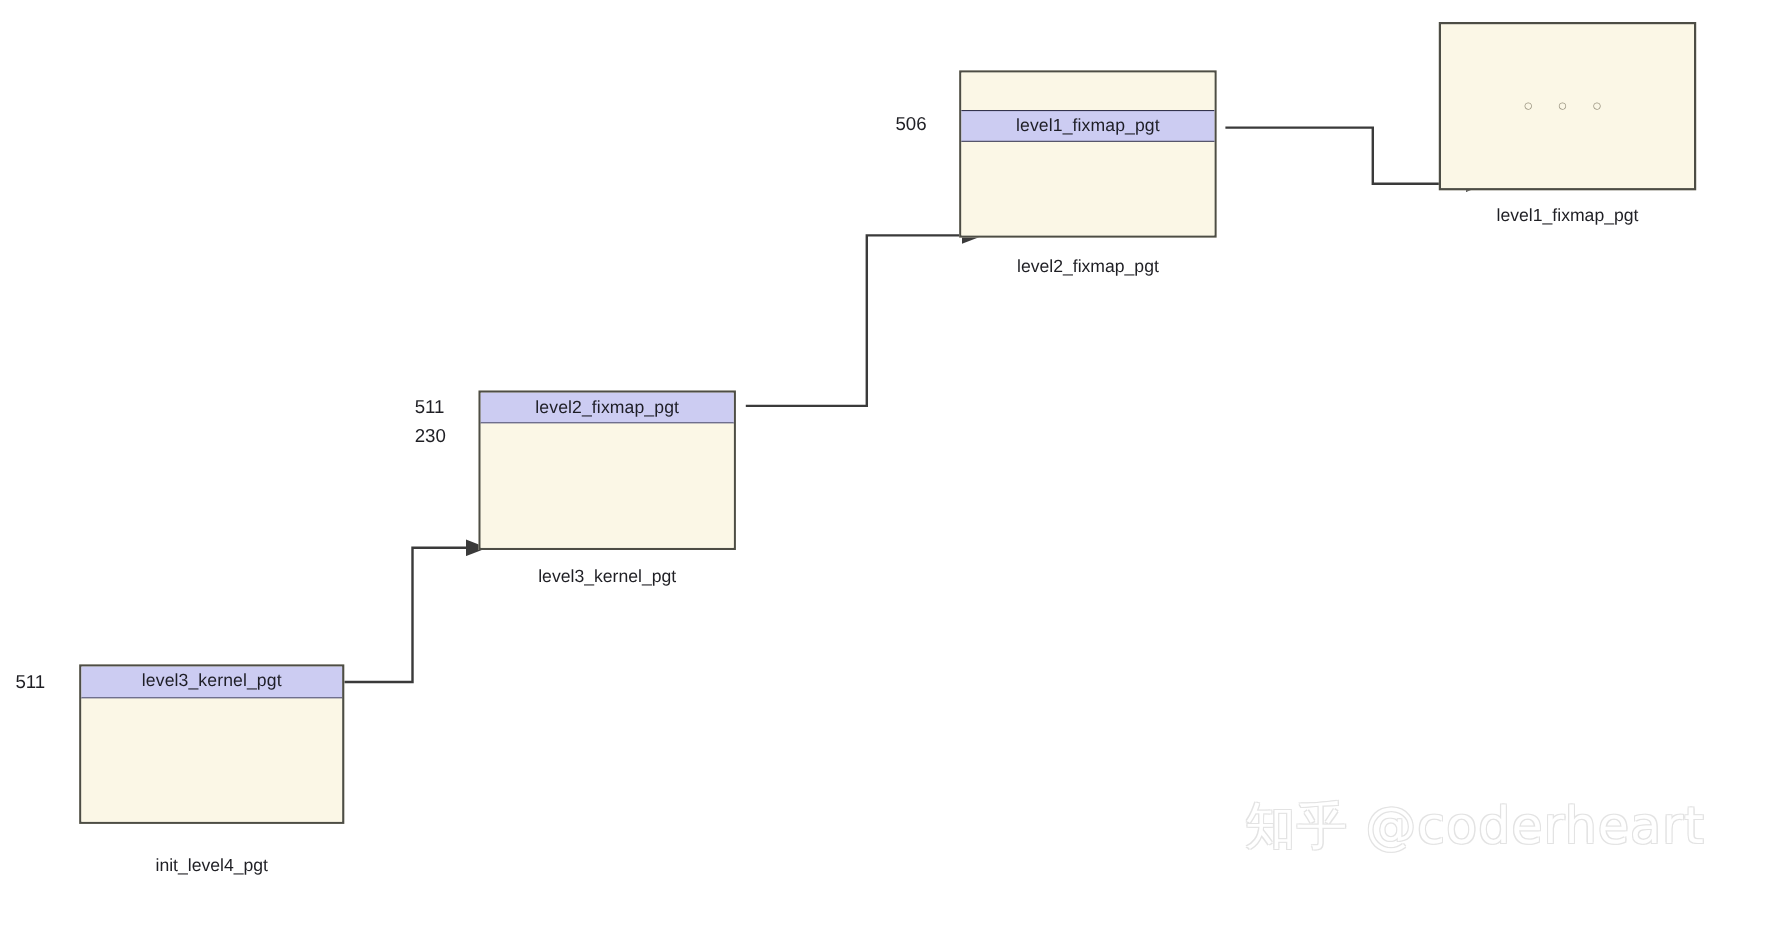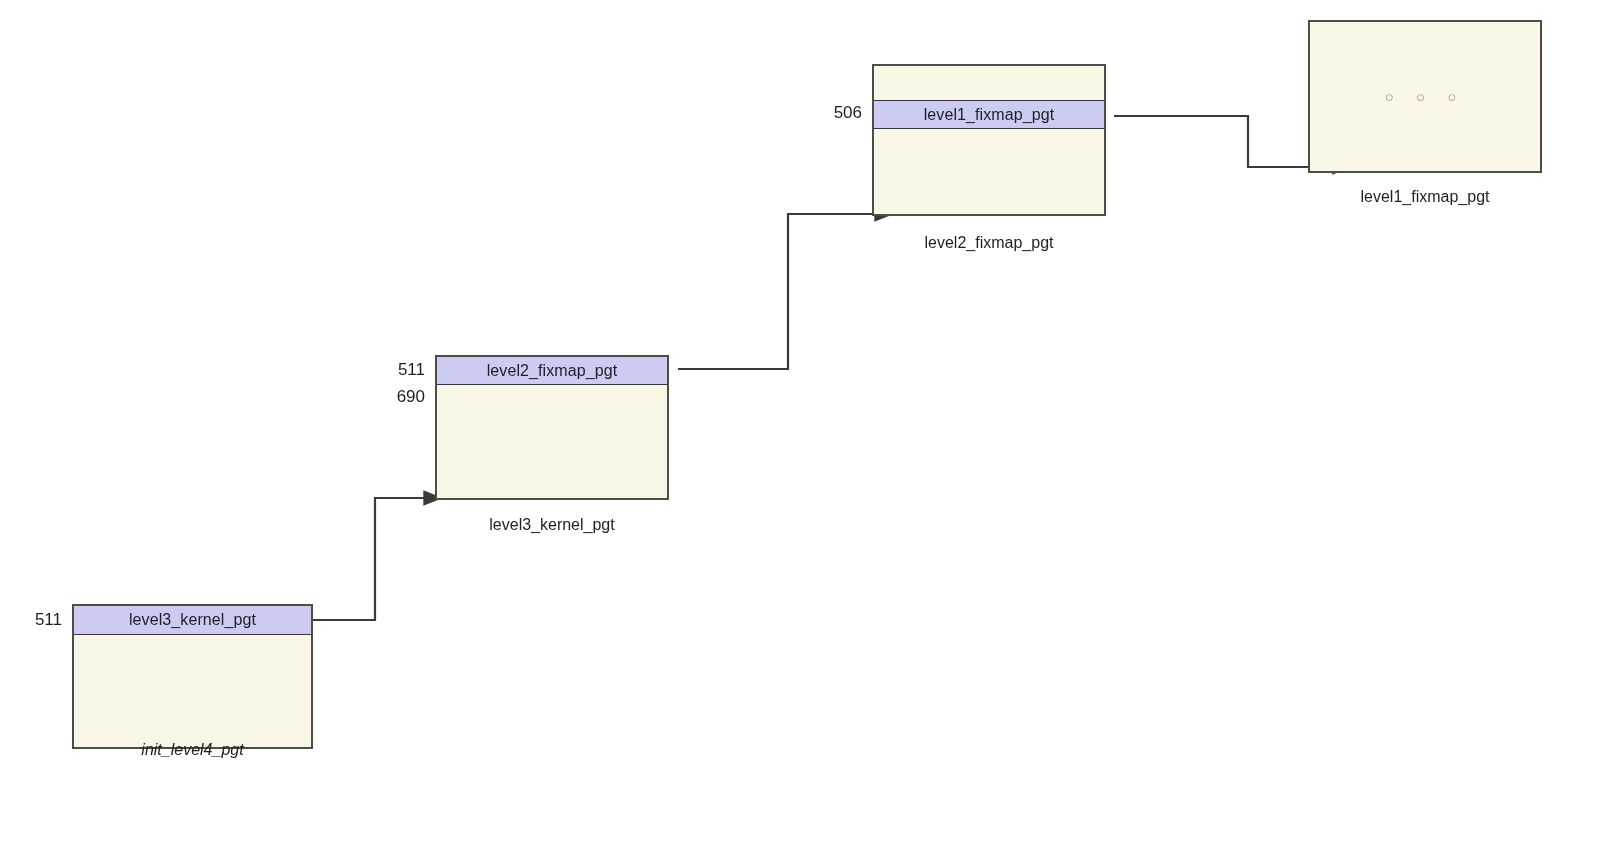--- a/index.html
+++ b/index.html
@@ -36,21 +36,21 @@
     color: #1e1e26;
     white-space: nowrap;
   }
   .entry:first-child { margin-top: 0; border-top: none; }
   .filler { flex: 1 1 auto; background: #fbf7e6; }
 
   .idx {
     position: absolute;
     font-size: 17px;
     color: #1f1f24;
-    text-align: right;
+    text-align: left;
     white-space: nowrap;
   }
   .caption {
     position: absolute;
     font-size: 16px;
     color: #1f1f24;
     text-align: center;
     white-space: nowrap;
   }
   .dots {
@@ -101,37 +101,38 @@
     <path d="M 678 369 L 788 369 L 788 214 L 893 214" fill="none" stroke="#3a3a3a" stroke-width="2.2" marker-end="url(#arrowhead)"></path>
 
     <path d="M 1114 116 L 1248 116 L 1248 167 L 1351 167" fill="none" stroke="#3a3a3a" stroke-width="2.2" marker-end="url(#arrowhead)"></path>
   </svg>
 
   <div class="pgt-box" style="left:72px; top:604px; width:241px; height:145px;">
     <div class="entry" style="height:29px;">level3_kernel_pgt</div>
     <div class="filler"></div>
   </div>
   <div class="idx" style="left:14px; top:610px; width:48px;">511</div>
-  <div class="caption" style="left:72px; top:741px; width:241px;font-style:italic;">init_level4_pgt</div>
+  <div class="caption" style="left:72px; top:779px; width:241px;">init_level4_pgt</div>
 
   <div class="pgt-box" style="left:435px; top:355px; width:234px; height:145px;">
     <div class="entry" style="height:28px;">level2_fixmap_pgt</div>
     <div class="filler"></div>
   </div>
   <div class="idx" style="left:377px; top:360px; width:48px;">511</div>
-  <div class="idx" style="left:377px; top:387px; width:48px;">690</div>
+  <div class="idx" style="left:377px; top:387px; width:48px;">230</div>
   <div class="caption" style="left:435px; top:516px; width:234px;">level3_kernel_pgt</div>
 
   <div class="pgt-box" style="left:872px; top:64px; width:234px; height:152px;">
     <div class="filler" style="height:35px; flex:0 0 35px;"></div>
     <div class="entry" style="height:29px;">level1_fixmap_pgt</div>
     <div class="filler"></div>
   </div>
   <div class="idx" style="left:814px; top:103px; width:48px;">506</div>
   <div class="caption" style="left:872px; top:234px; width:234px;">level2_fixmap_pgt</div>
 
   <div class="pgt-box" style="left:1308px; top:20px; width:234px; height:153px; align-items:center; justify-content:center;">
     <div class="dots" style="position:relative; left:auto; top:auto;">○   ○   ○</div>
   </div>
   <div class="caption" style="left:1308px; top:188px; width:234px;">level1_fixmap_pgt</div>
 
+  <div class="watermark">知乎 @coderheart</div>
 
 </div>
 
 </body></html>

